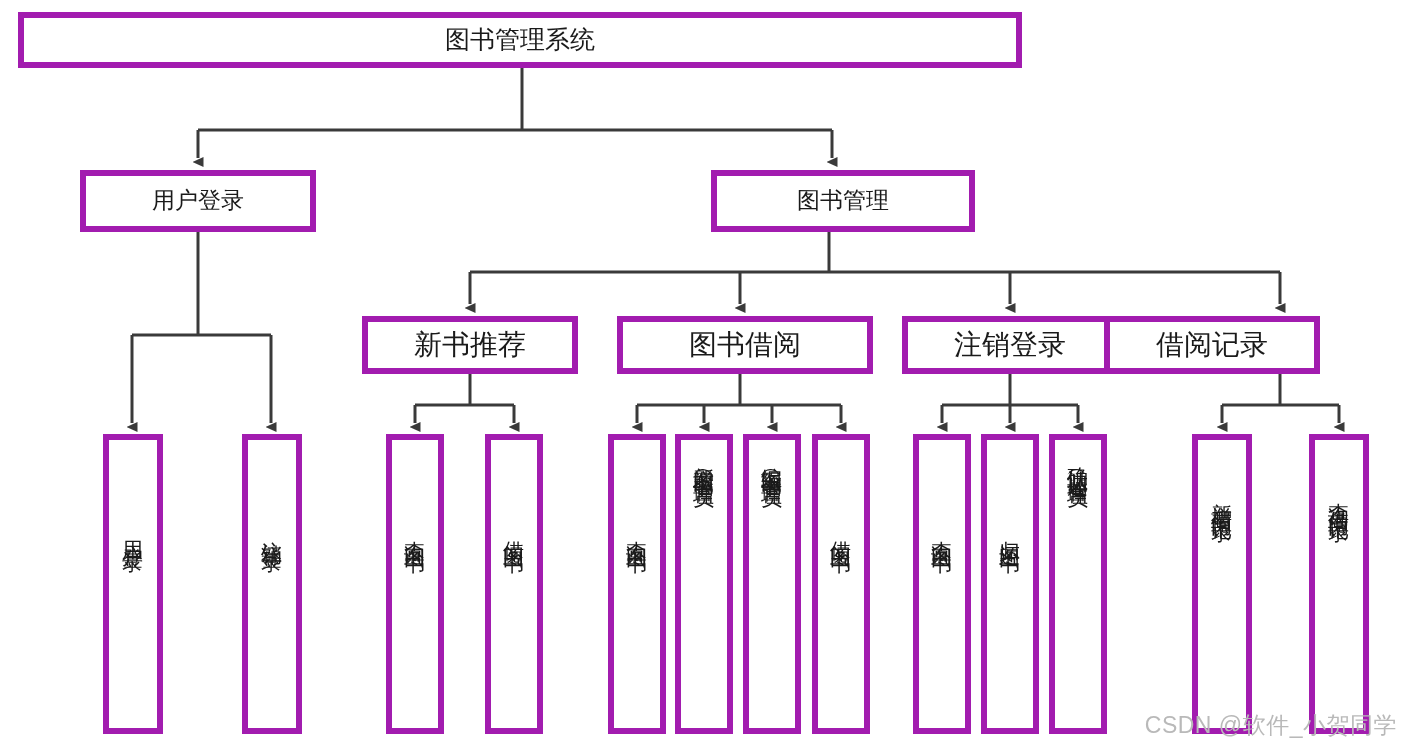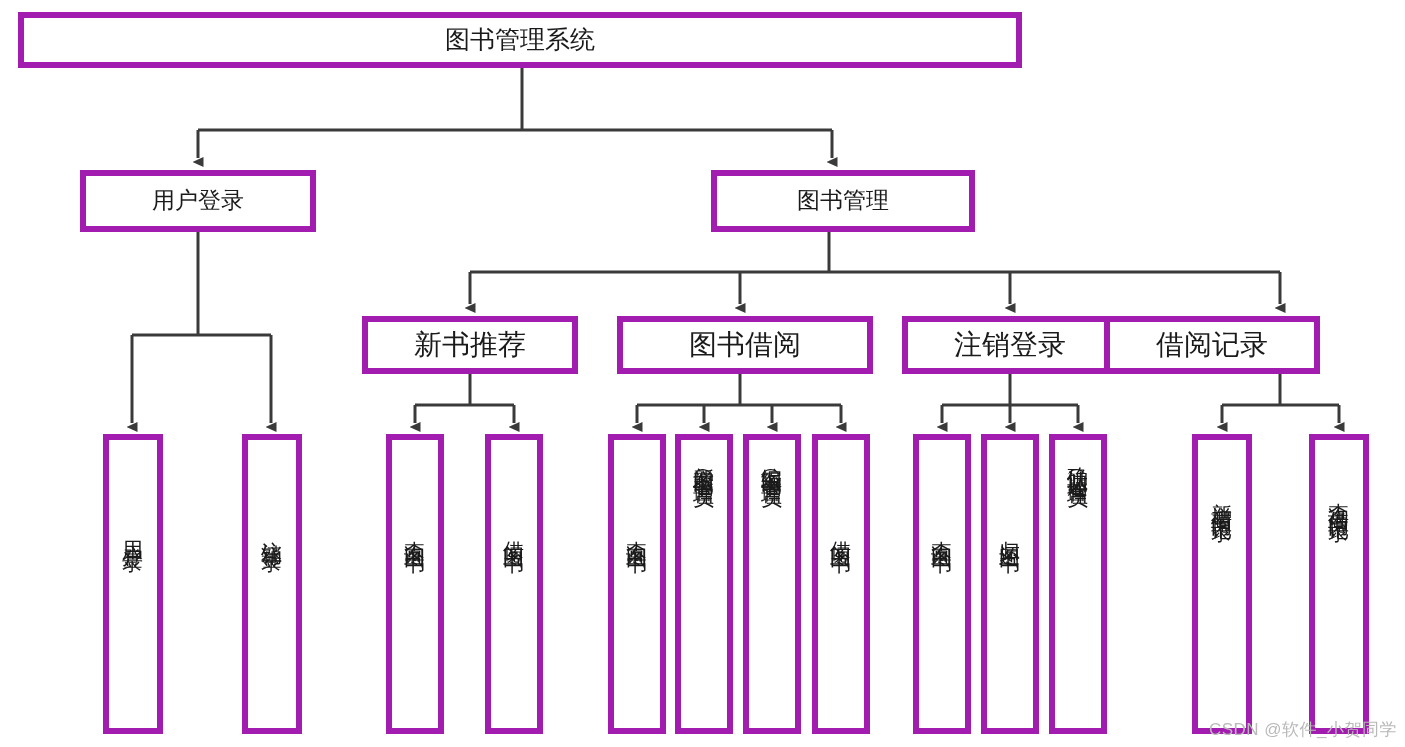--- a/index.html
+++ b/index.html
@@ -54,21 +54,21 @@
   }
   .lvl0 { font-size: 25px; }
   .lvl1 { font-size: 23px; }
   .lvl2 { font-size: 28px; }
   .leaf { font-size: 21px; }
   .leaf.narrow .label { letter-spacing: 3px; }
   .watermark {
     position: absolute;
     right: 8px;
     bottom: 6px;
-    font-size: 17px;
+    font-size: 23px;
     color: #b9b9b9;
     letter-spacing: 0.5px;
     user-select: none;
     pointer-events: none;
   }
 </style>
 </head>
 <body>
 
 <div id="canvas">

